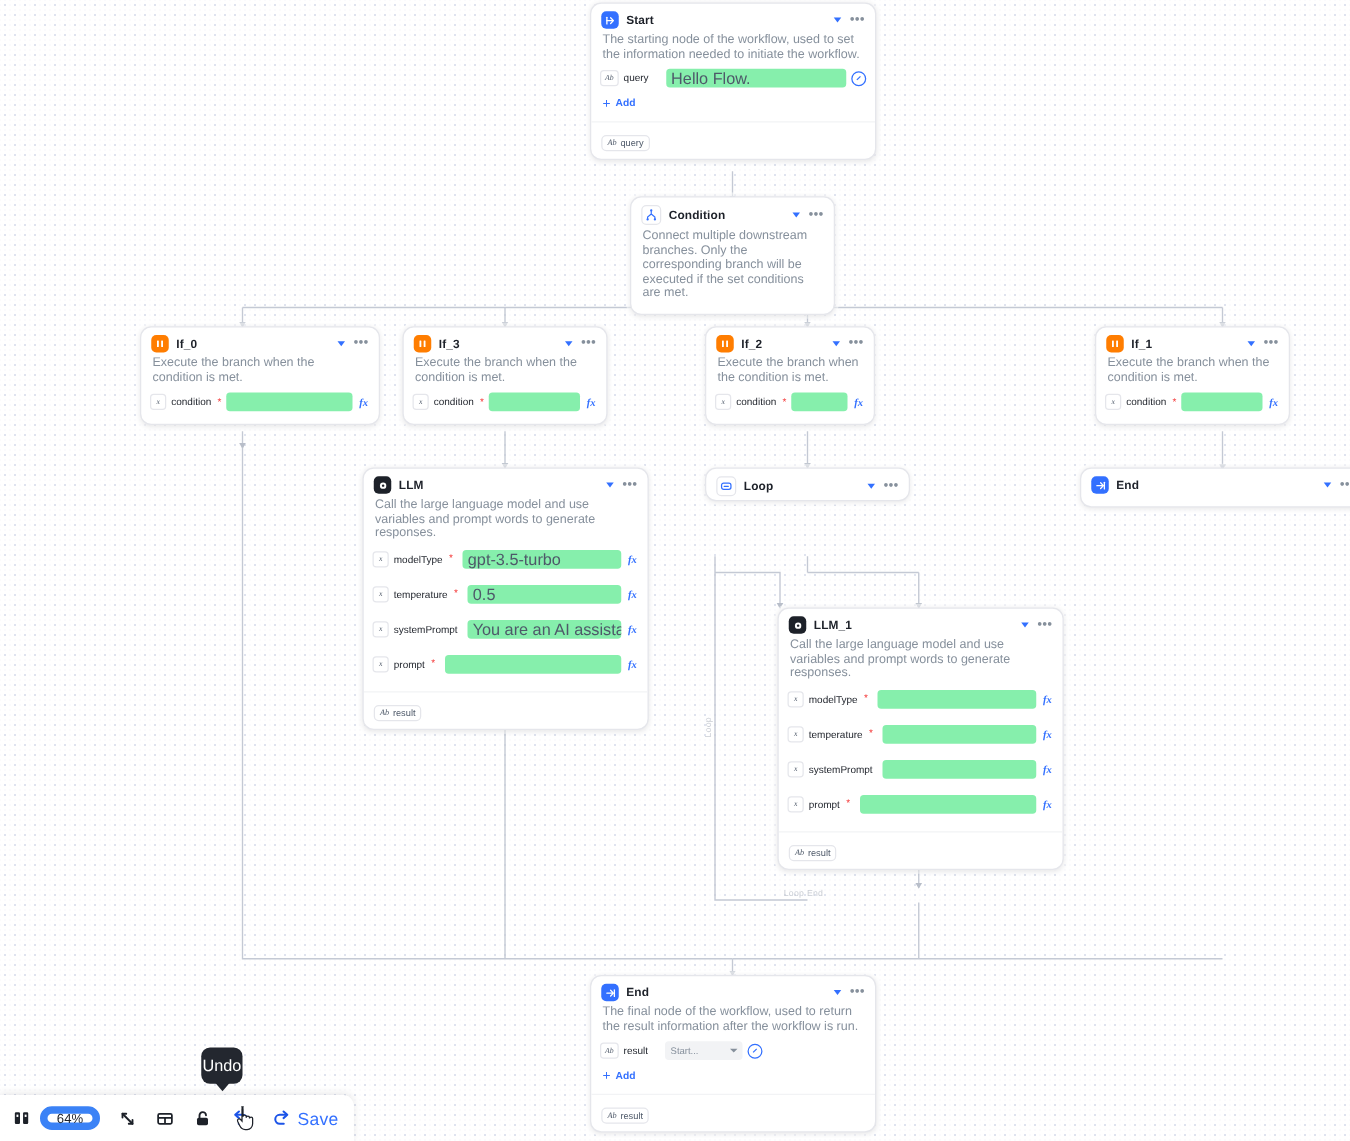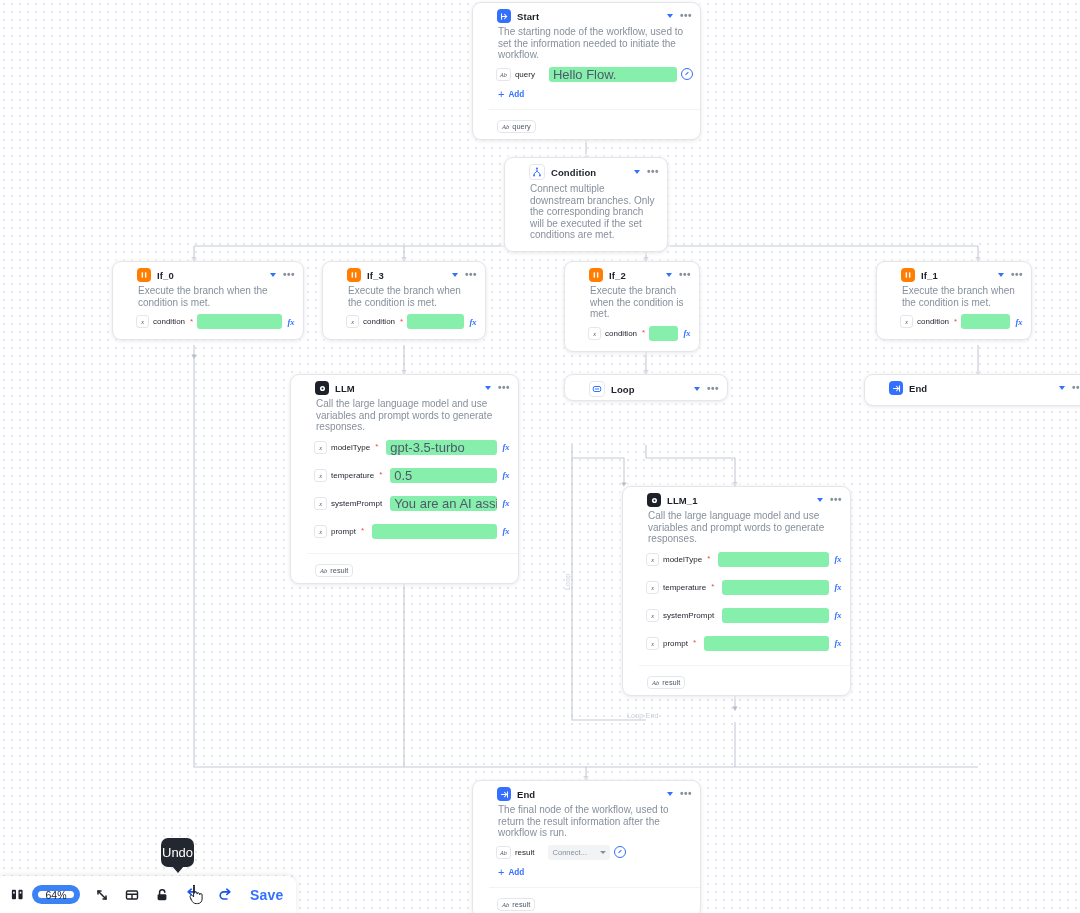--- a/index.html
+++ b/index.html
@@ -20,21 +20,20 @@
 
   
   .node{
     position:absolute;
     background:#fff;
     border:1px solid #e5e6eb;
     border-radius:9px;
     box-shadow:0 1px 4px rgba(29,33,41,.10), 0 0 0 3px rgba(255,255,255,.55);
     box-sizing:border-box;
     overflow:hidden;
-    padding-left:16px;
   }
   .node-head{
     display:flex;align-items:center;gap:6px;
     padding:6px 8px 3px 8px;
   }
   .nicon{
     width:14px;height:14px;border-radius:4px;flex:0 0 auto;
     display:flex;align-items:center;justify-content:center;
     color:#fff;font-size:8px;line-height:1;
   }
@@ -112,21 +111,21 @@
     box-sizing:border-box;
   }
   .tbtn{display:flex;align-items:center;justify-content:center;cursor:pointer;height:24px;}
   .tsep{width:14px}
   .zoomval{
     border:6px solid #3b82f6;border-radius:11px;height:19px;min-width:48px;
     display:flex;align-items:center;justify-content:center;
     font-size:10.5px;color:#1d2129;margin-left:7px;font-weight:400;
     padding:0 7px;box-sizing:border-box;
   }
-  .savebtn{font-size:14px;font-weight:700;color:#3370ff;cursor:pointer;margin-left:16px;letter-spacing:.2px}
+  .savebtn{font-size:14px;font-weight:400;color:#3370ff;cursor:pointer;margin-left:4px;letter-spacing:.2px}
   #tooltip{
     position:absolute;left:161px;top:838px;background:#23272f;color:#fff;
     border-radius:7px;padding:7px 1px;font-size:13px;font-weight:400;
   }
   #tooltip:after{
     content:"";position:absolute;left:50%;margin-left:-6px;bottom:-6px;
     width:0;height:0;border-left:6px solid transparent;border-right:6px solid transparent;border-top:7px solid #23272f;
   }
   #cursor{position:absolute;left:188px;top:884px;width:20px;height:22px;pointer-events:none}
 </style>
@@ -472,21 +471,21 @@
         <span class="caret"></span>
         <span class="dots">•••</span>
       </span>
     </div>
     <div class="ndesc">The final node of the workflow, used to return the result information after the workflow is run.</div>
     <div class="nbody">
       <div class="frow">
         <span class="tbadge">Ab</span>
         <span class="flabel">result</span>
         <span class="selectbox" style="margin-left:10px;max-width:62px">
-          <span>Connect...</span>
+          <span>Start...</span>
           <span class="selcaret"></span>
         </span>
         <span class="circ"></span>
       </div>
       <div class="addrow">
         <span class="plus">+</span>
         <span>Add</span>
       </div>
     </div>
     <div class="nfoot">

